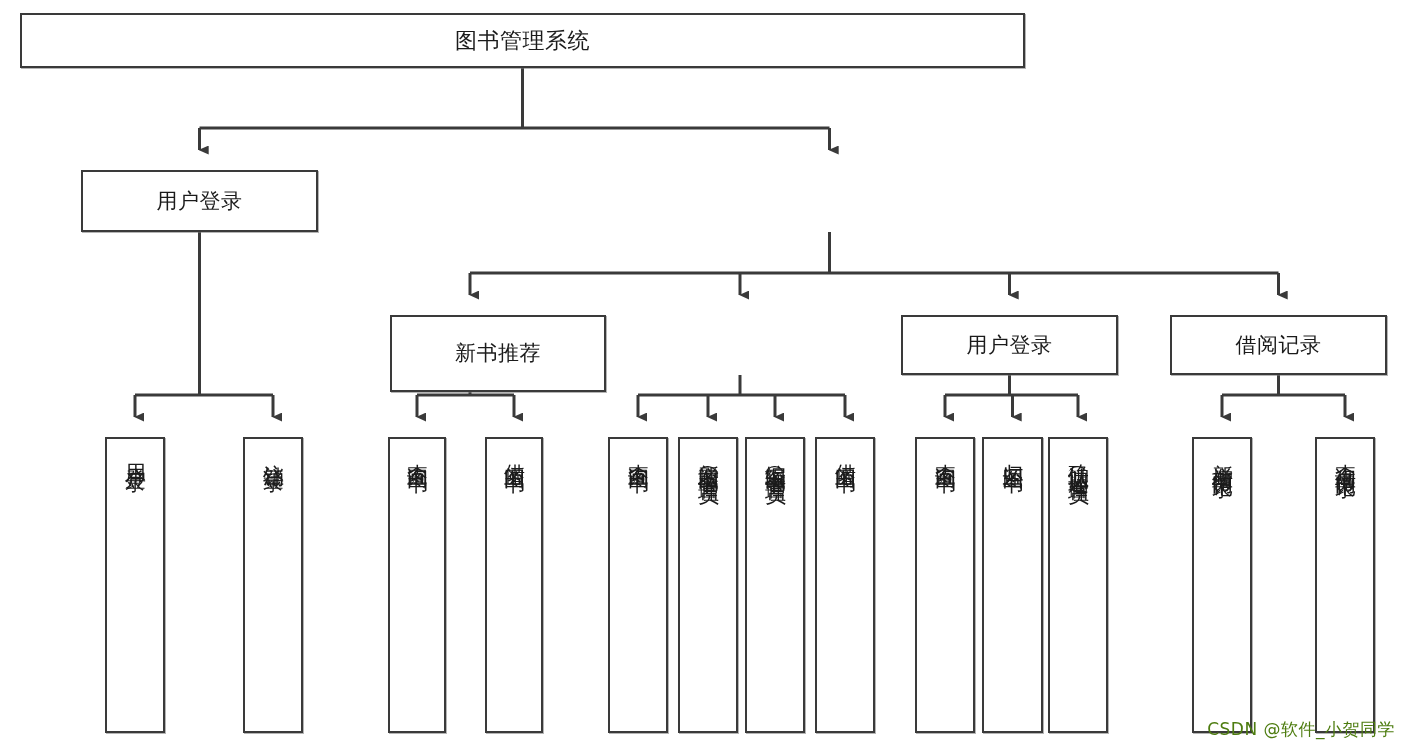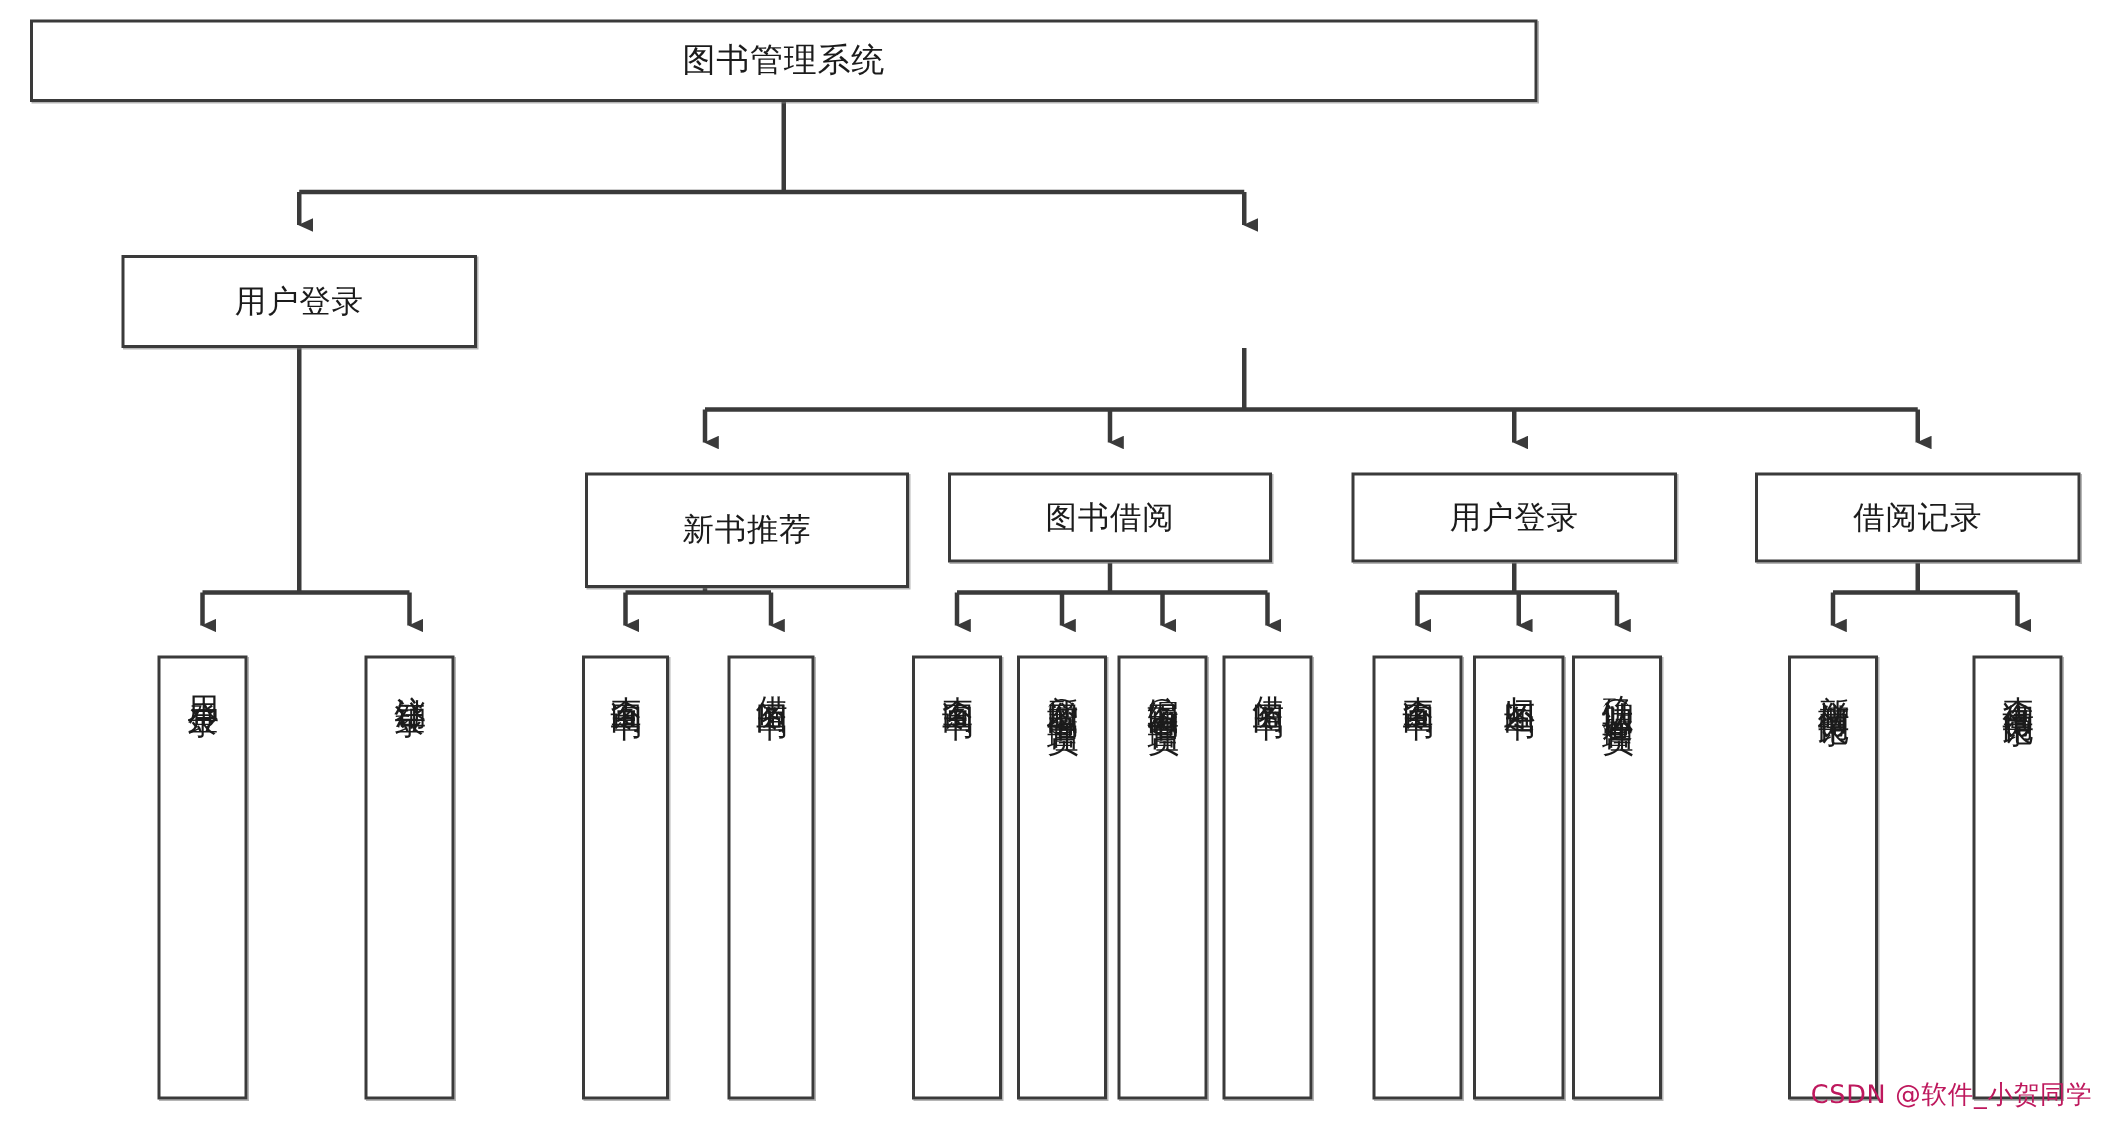--- a/index.html
+++ b/index.html
@@ -59,21 +59,21 @@
     font-size: 21px;
     letter-spacing: 3px;
     line-height: 1;
     white-space: nowrap;
   }
   #watermark {
     position: absolute;
     right: 10px;
     bottom: 6px;
     font-size: 17px;
-    color: #be185d;
+    color: #4d7c0f;
     letter-spacing: 0.5px;
     white-space: nowrap;
     pointer-events: none;
   }
 </style>
 </head>
 <body>
 
 <div id="diagram-root">
 
@@ -124,23 +124,20 @@
     <span class="node-label">图书管理系统</span>
   </div>
 
   <div class="node horizontal" style="left: 81px; top: 170px; width: 237px; height: 62px;">
     <span class="node-label">用户登录</span>
   </div>
 
   <div class="node horizontal" style="left: 362px; top: 315px; width: 216px; height: 77px; margin-left: 28px;">
     <span class="node-label">新书推荐</span>
   </div>
-  <div class="node horizontal" style="left: 632px; top: 315px; width: 216px; height: 60px;">
-    <span class="node-label">图书借阅</span>
-  </div>
   <div class="node horizontal" style="left: 901px; top: 315px; width: 217px; height: 60px;">
     <span class="node-label">用户登录</span>
   </div>
   <div class="node horizontal" style="left: 1170px; top: 315px; width: 217px; height: 60px;">
     <span class="node-label">借阅记录</span>
   </div>
 
   <div class="node vertical" style="left: 105px; top: 437px; width: 60px; height: 296px;">
     <span class="node-label">用户登录</span>
   </div>

